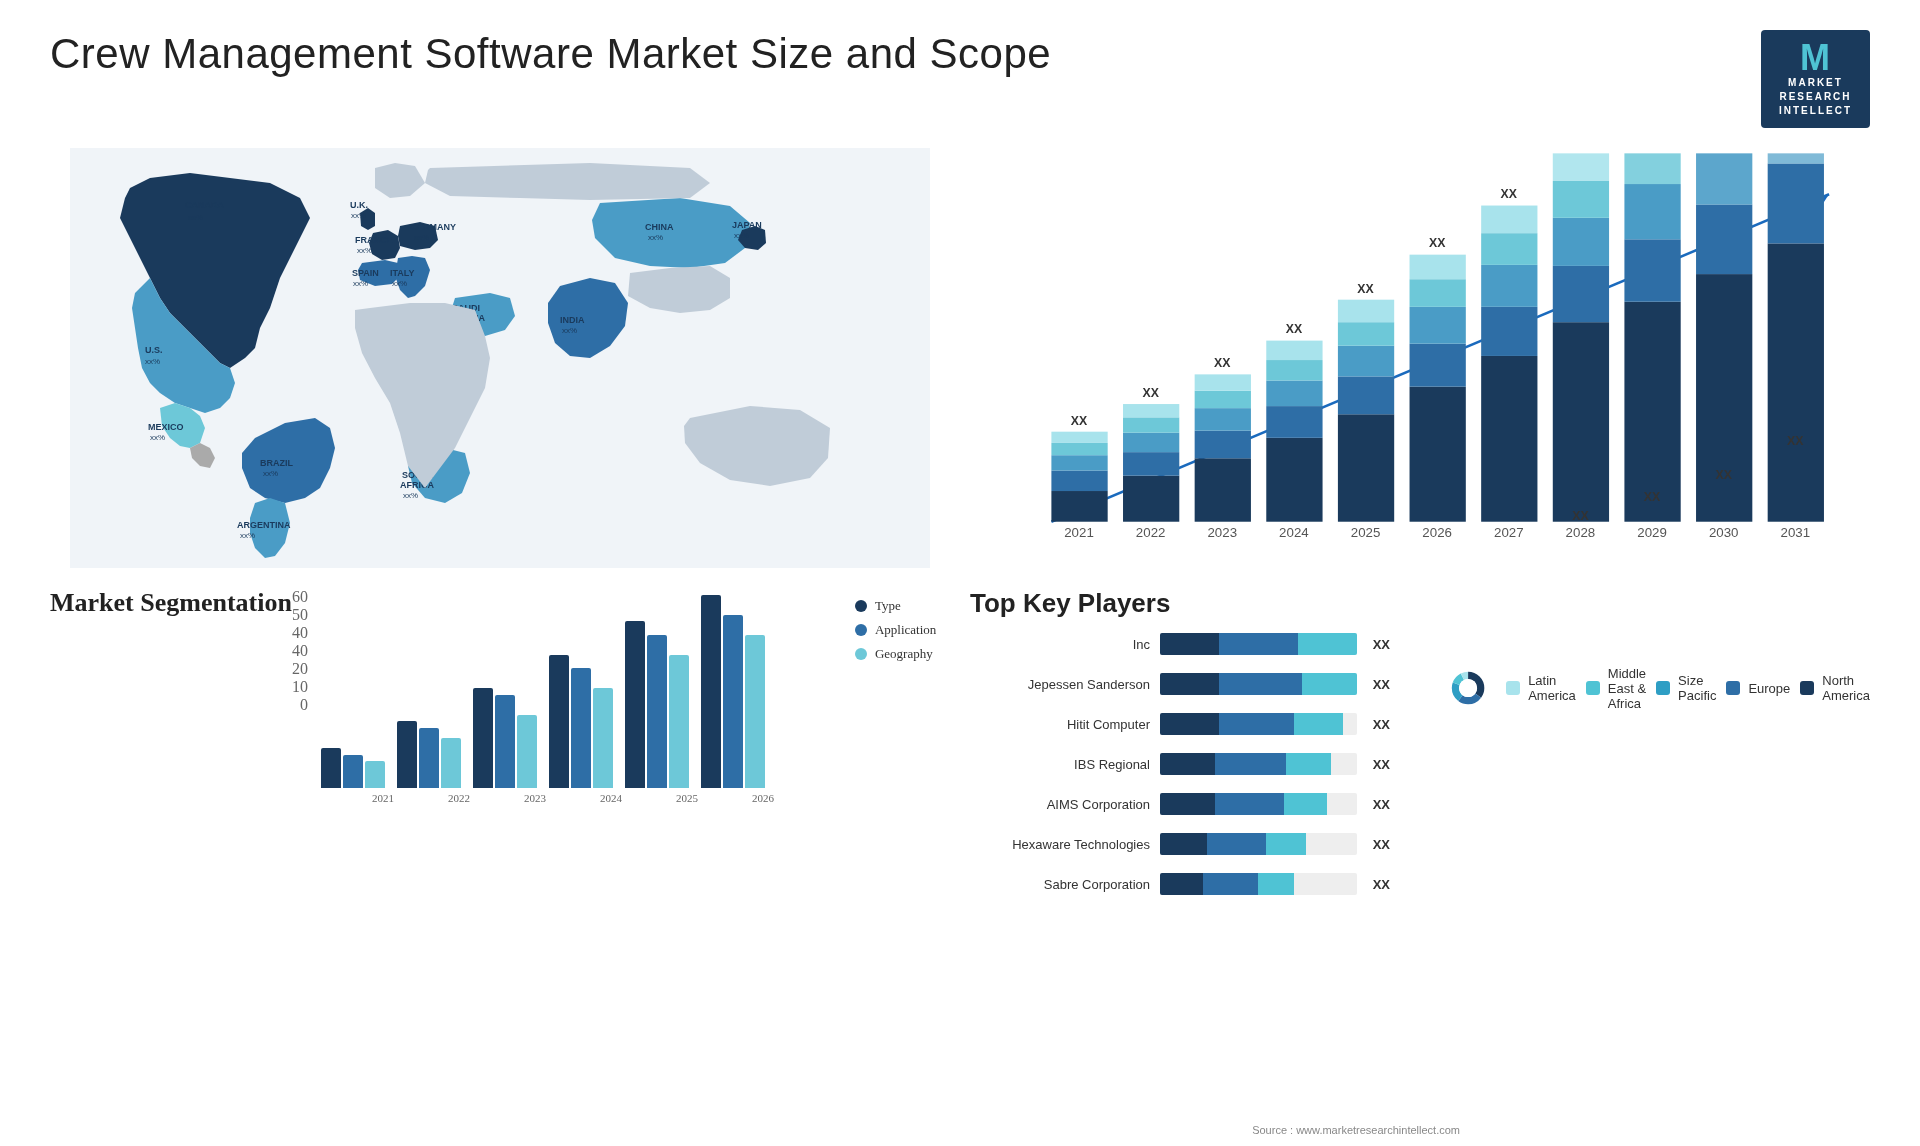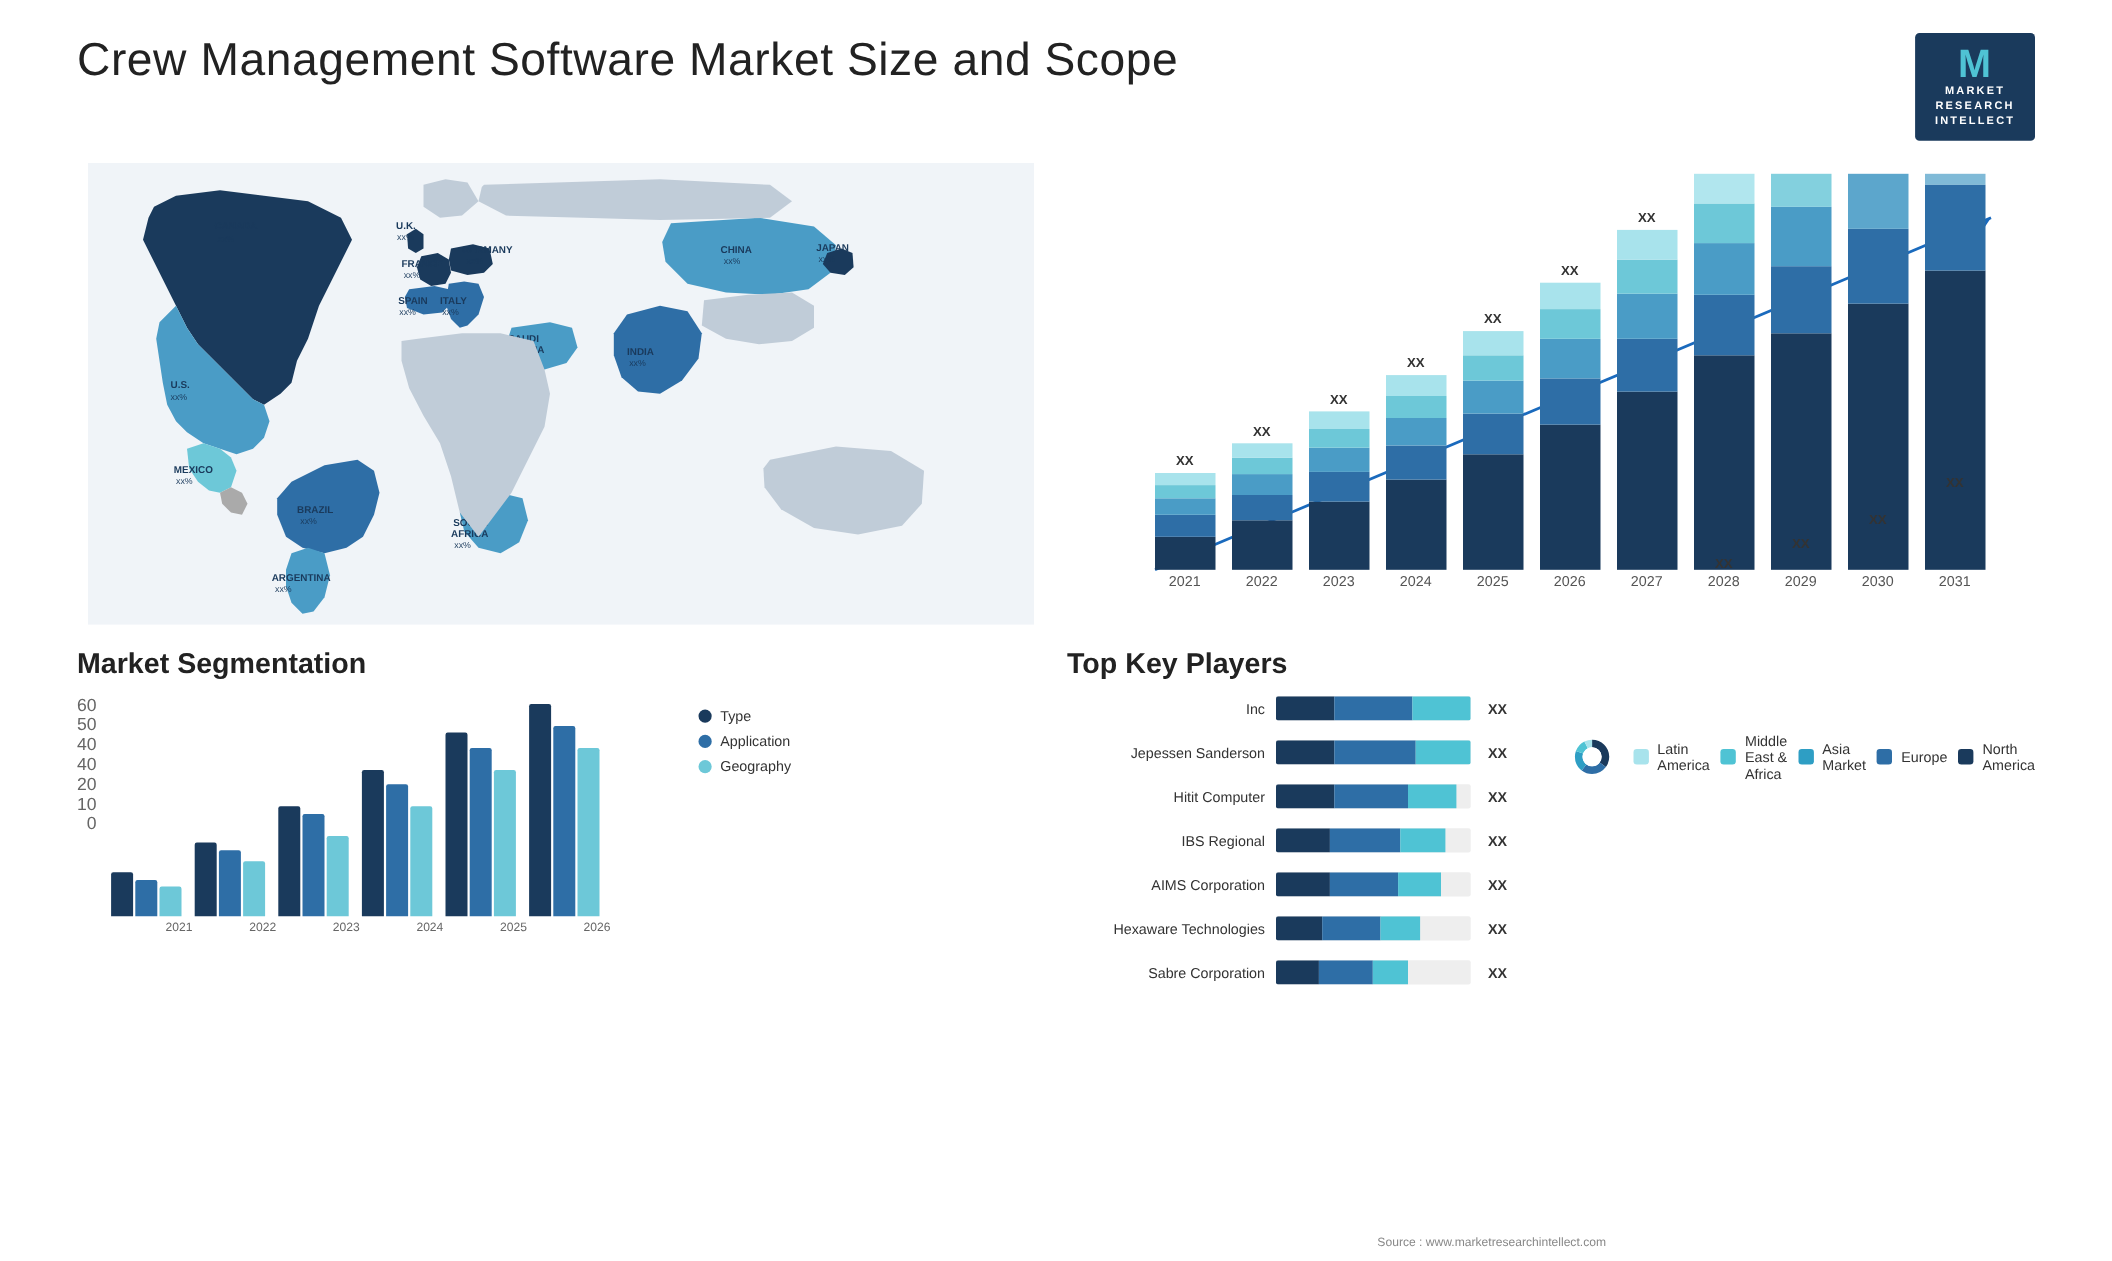--- a/index.html
+++ b/index.html
@@ -7,21 +7,21 @@
       width: 1920px;
       height: 1146px;
       background: #fff;
       font-family: 'Arial', sans-serif;
       overflow: hidden;
     }
 
     .page-container {
       width: 1920px;
       height: 1146px;
-      padding: 30px 70px;
+      padding: 30px 50px;
       position: relative;
     }
 
     
     .header {
       display: flex;
       justify-content: space-between;
       align-items: flex-start;
       margin-bottom: 20px;
     }
@@ -92,21 +92,22 @@
     .bar-chart-svg {
       width: 100%;
       height: 100%;
     }
 
     
     .segmentation-section {
       grid-column: 1;
       grid-row: 2;
       display: flex;
-      flex-direction: column;
+      flex-direction: row;
+      font-family: Liberation Serif, serif;
     }
 
     .players-section {
       grid-column: 2;
       grid-row: 2;
       display: flex;
       flex-direction: column;
     }
 
     .section-title {
@@ -666,21 +667,21 @@
               <div class="reg-legend-item">
                 <div class="reg-legend-dot" style="background:#a8e3ec;"></div>
                 <span>Latin America</span>
               </div>
               <div class="reg-legend-item">
                 <div class="reg-legend-dot" style="background:#4fc3d4;"></div>
                 <span>Middle East &amp; Africa</span>
               </div>
               <div class="reg-legend-item">
                 <div class="reg-legend-dot" style="background:#2e9ec4;"></div>
-                <span>Asia Market</span>
+                <span>Size Pacific</span>
               </div>
               <div class="reg-legend-item">
                 <div class="reg-legend-dot" style="background:#2e6ea6;"></div>
                 <span>Europe</span>
               </div>
               <div class="reg-legend-item">
                 <div class="reg-legend-dot" style="background:#1a3a5c;"></div>
                 <span>North America</span>
               </div>
             </div>

